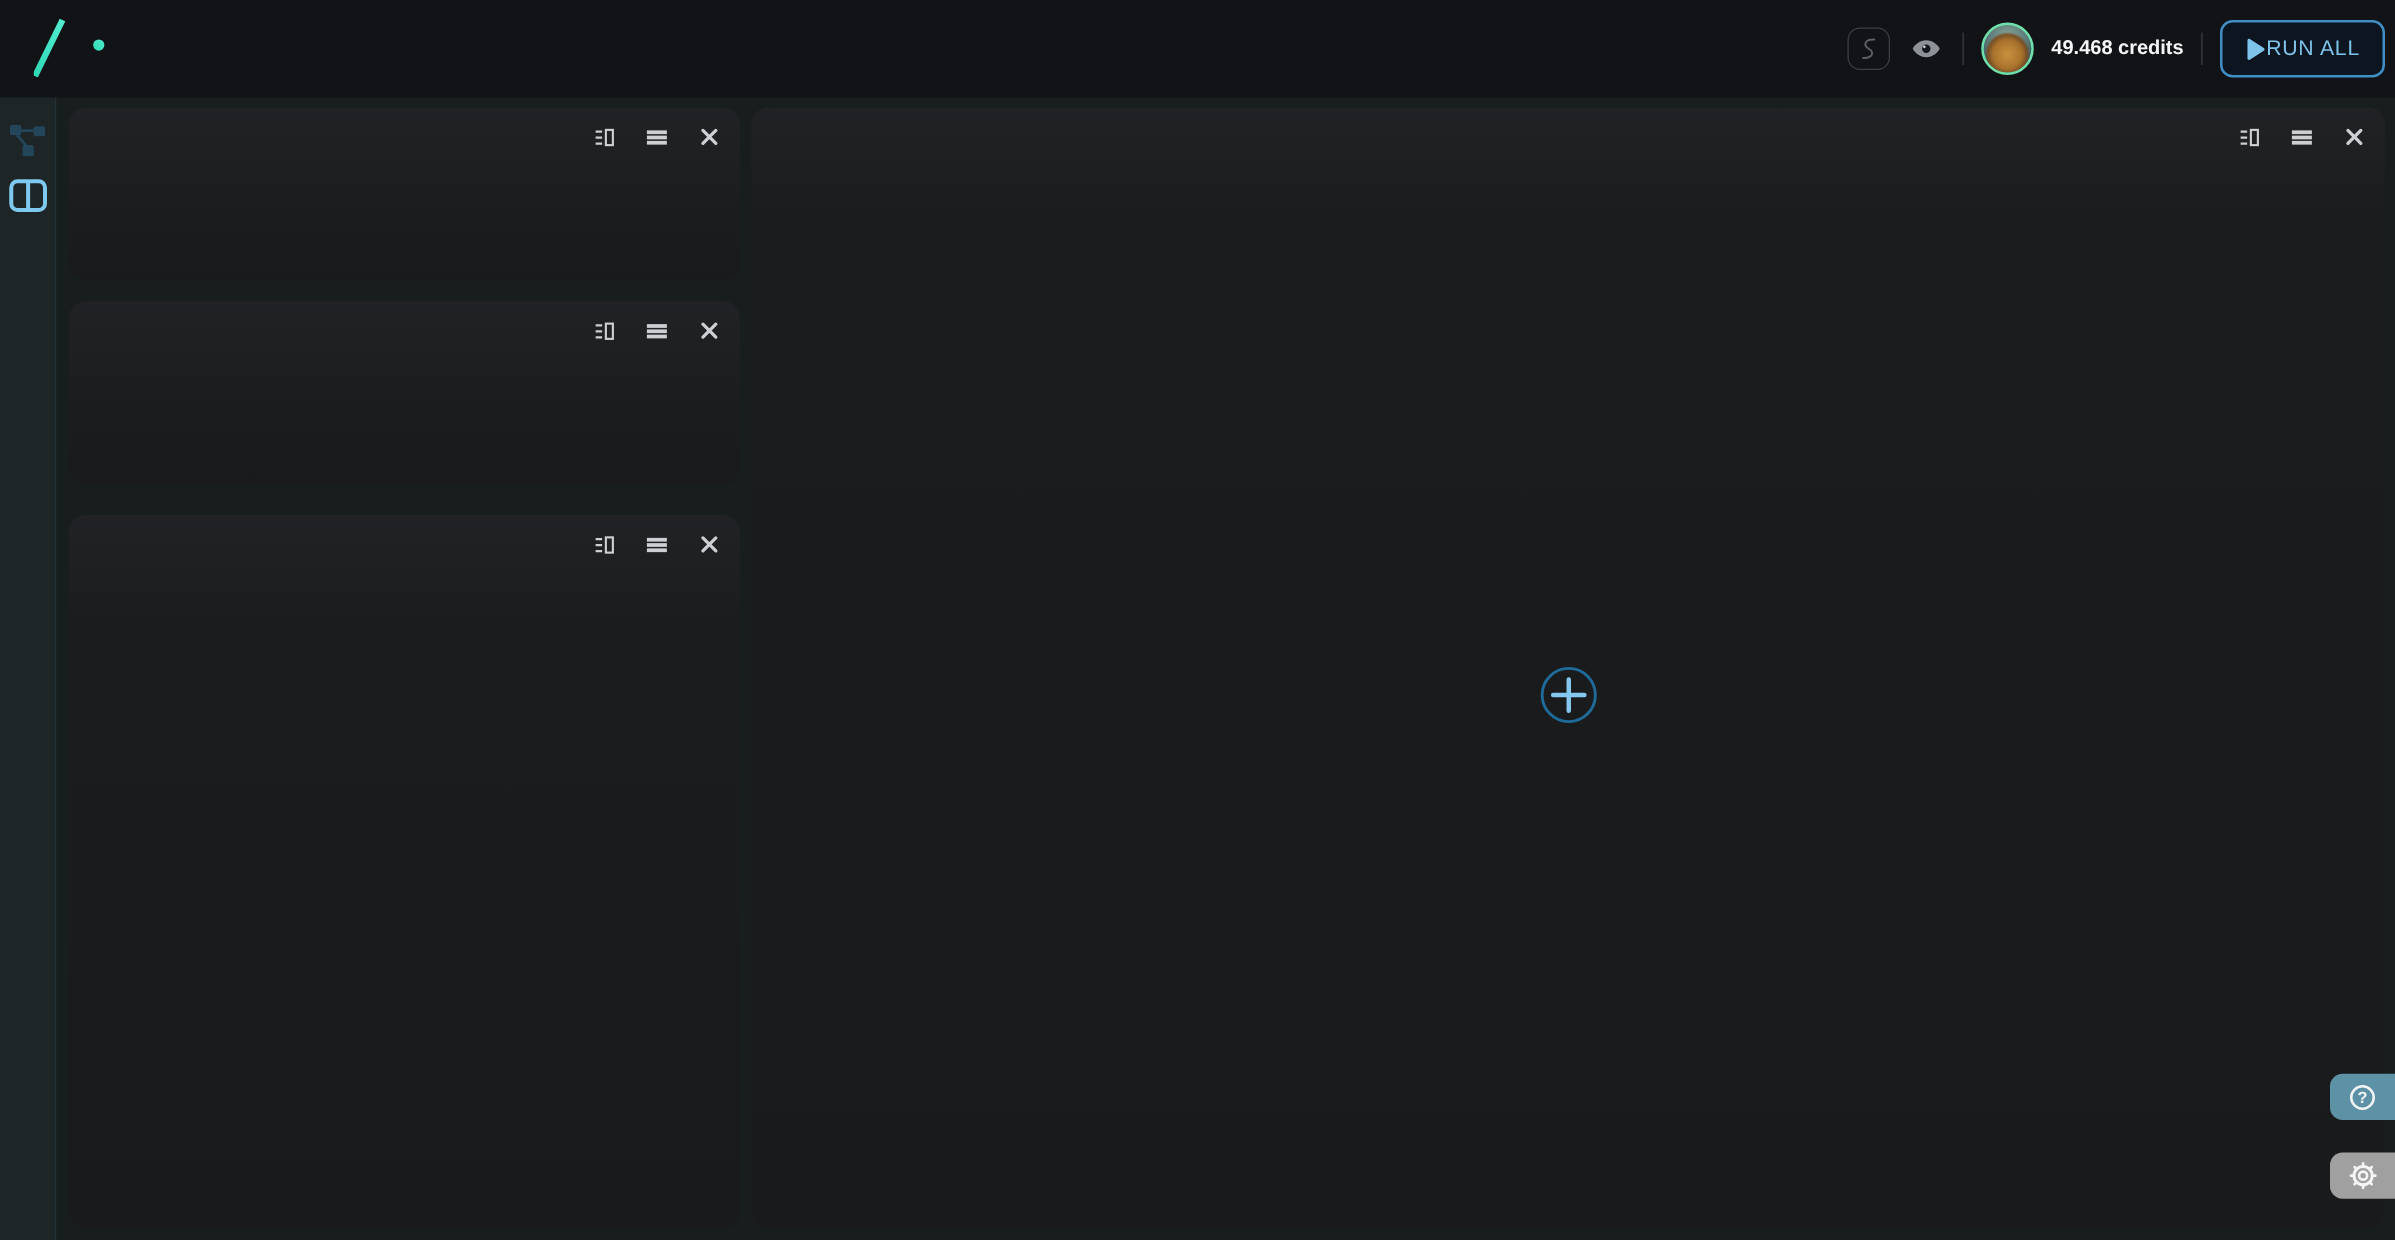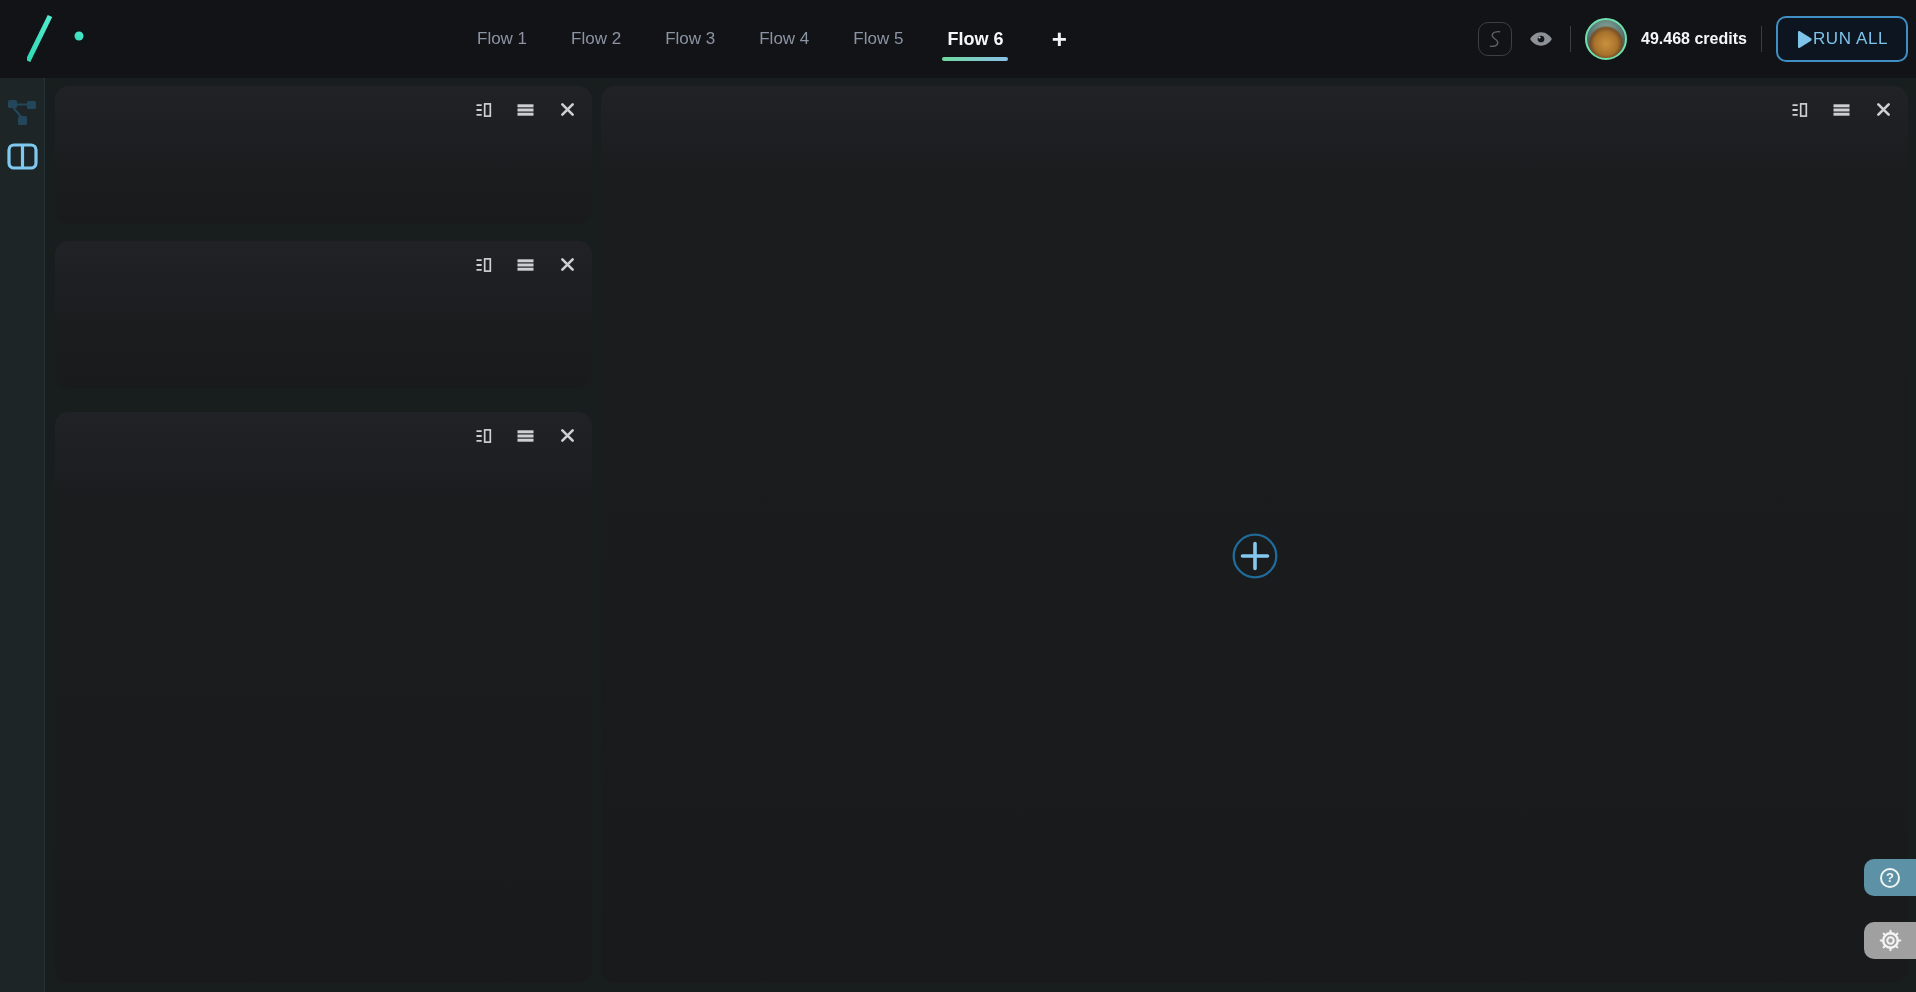--- a/index.html
+++ b/index.html
@@ -144,42 +144,20 @@
         <path d="M13 4 H65"></path>
         <path d="M6 39 H27"></path>
         <path d="M21 4 V45"></path>
         <path d="M35 4 V45"></path>
         <path d="M35 24 H48"></path>
       </g>
       <circle cx="52" cy="24" r="4.5" fill="url(#lg)"></circle>
     </svg>
   </div>
 
-  <div class="tabs">
-    <div class="tab">
-        <span>Flow 1</span>
-      </div>
-    <div class="tab">
-        <span>Flow 2</span>
-      </div>
-    <div class="tab">
-        <span>Flow 3</span>
-      </div>
-    <div class="tab">
-        <span>Flow 4</span>
-      </div>
-    <div class="tab">
-        <span>Flow 5</span>
-      </div>
-    <div class="tab active">
-      <span>Flow 6</span>
-      <span class="tab-underline"></span>
-    </div>
-    <div class="add-tab">+</div>
-  </div>
 
   <div class="topbar-right">
     <div class="s-mark">
       <svg width="22" height="22" viewBox="0 0 24 24">
         <path d="M17 4 C9 3.5 6.5 8.5 12 12 C17.5 15.5 15 20.5 7 20" stroke="#5d6166" stroke-width="1.6" fill="none" stroke-linecap="round"></path>
       </svg>
     </div>
     <div class="eye-btn">
       <svg width="26" height="26" viewBox="0 0 24 24">
         <path d="M12 5.8 C7.2 5.8 3.6 9 2 12 c1.6 3 5.2 6.2 10 6.2 s8.4-3.2 10-6.2 c-1.6-3-5.2-6.2-10-6.2z" fill="#8d9298"></path>

